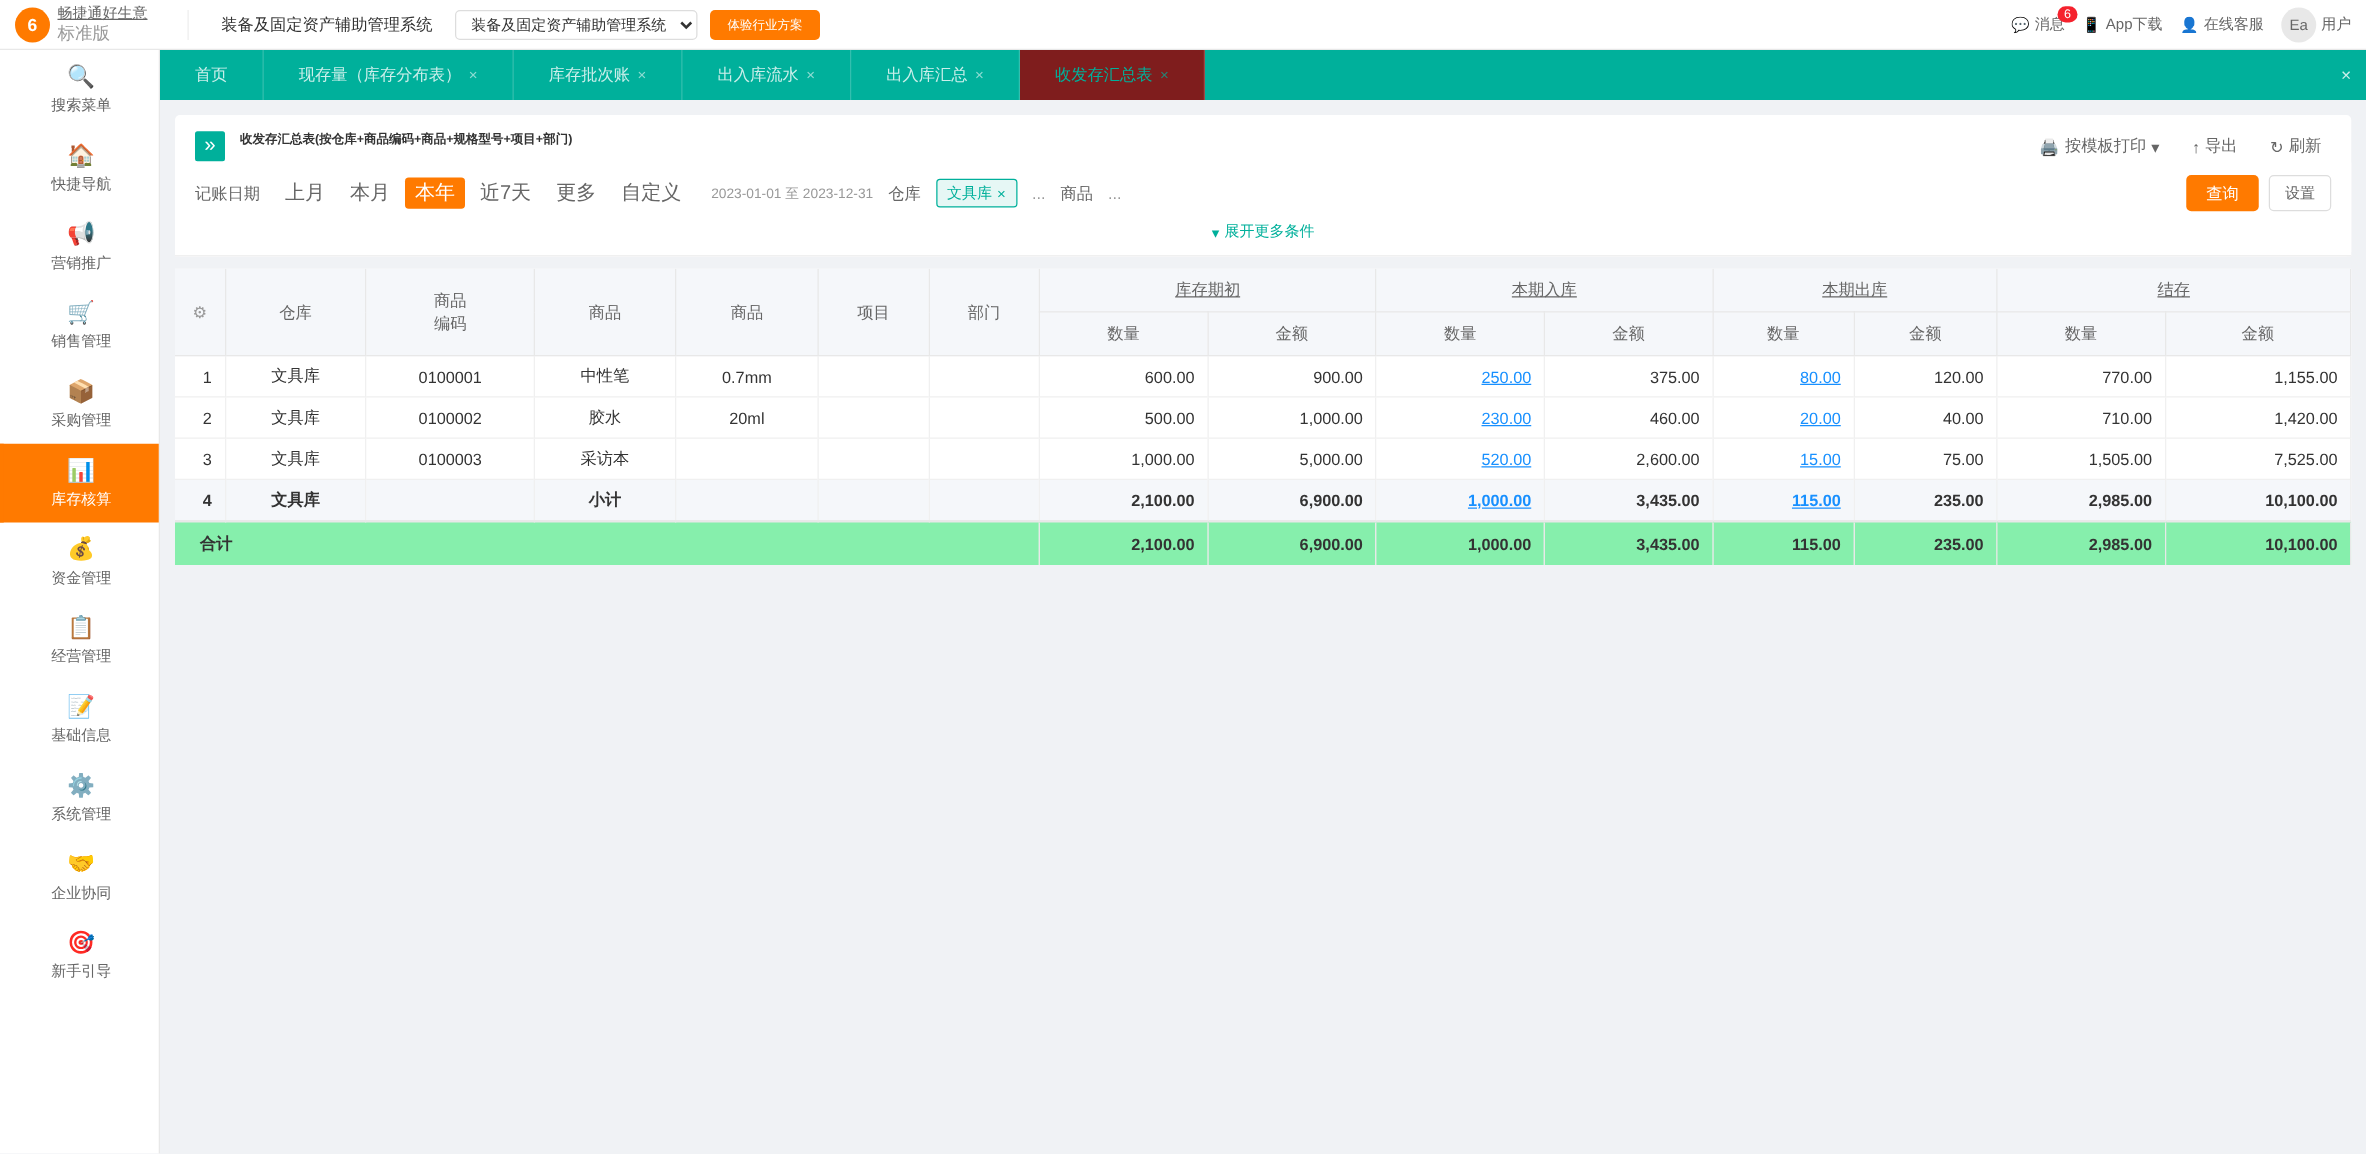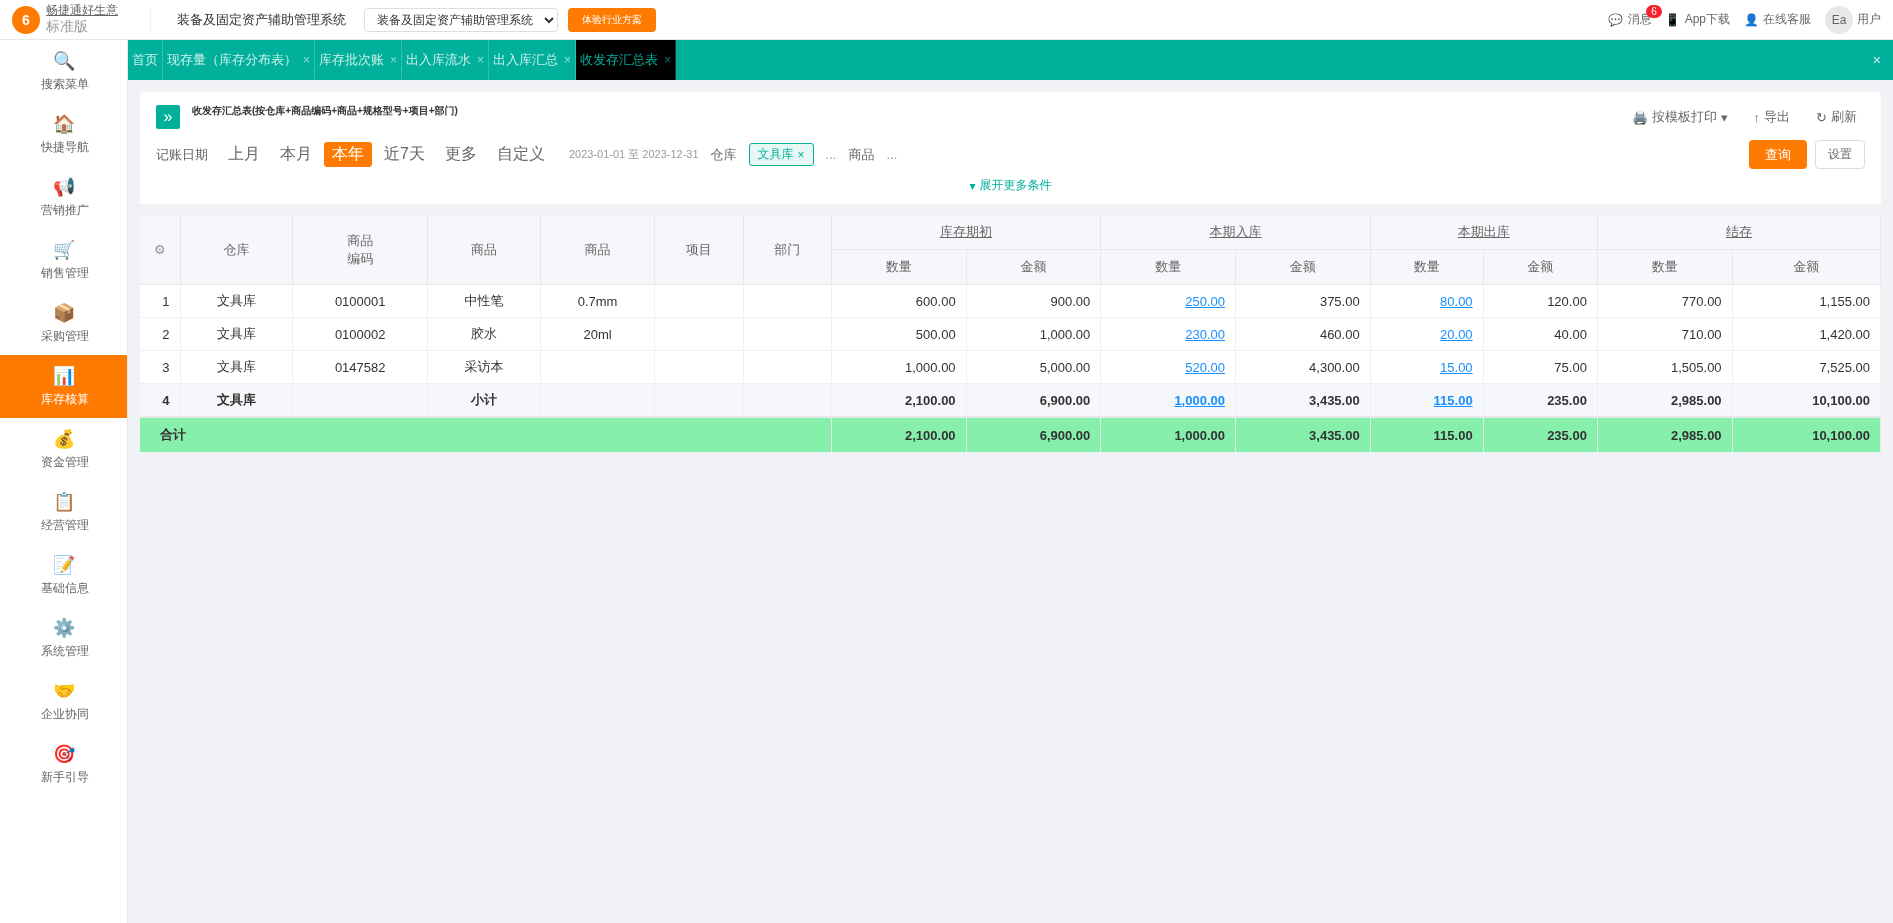--- a/index.html
+++ b/index.html
@@ -23,22 +23,22 @@
     .top-icon-group { display: flex; align-items: center; gap: 14px; }
     .top-icon-item { display: flex; align-items: center; gap: 4px; font-size: 12px; color: #666; cursor: pointer; position: relative; }
     .badge { background: #f5222d; color: #fff; border-radius: 10px; font-size: 10px; padding: 1px 5px; position: absolute; top: -6px; right: -10px; }
     .user-avatar { width: 28px; height: 28px; border-radius: 50%; background: #e8e8e8; display: flex; align-items: center; justify-content: center; font-size: 12px; color: #666; }
     .sidebar-item { display: flex; flex-direction: column; align-items: center; padding: 10px 0; cursor: pointer; color: #666; font-size: 12px; gap: 4px; border-left: 3px solid transparent; }
     .sidebar-item.active { background: #ff7a00; color: #fff; border-left-color: #ff7a00; }
     .sidebar-item-icon { font-size: 18px; }
 
     
     .tab-bar { height: 40px; background: #00b09b; display: flex; align-items: center; padding: 0 0 0 0; overflow-x: auto; flex-shrink: 0; }
-    .tab-item { display: flex; align-items: center; gap: 6px; padding: 0 4px; height: 51px; font-size: 13px; color: rgba(255,255,255,0.8); cursor: pointer; white-space: nowrap; border-right: 1px solid rgba(255,255,255,0.2); }
-    .tab-item.active { background: #000000; color: #00b09b; }
+    .tab-item { display: flex; align-items: center; gap: 6px; padding: 0 28px; height: 51px; font-size: 13px; color: rgba(255,255,255,0.8); cursor: pointer; white-space: nowrap; border-right: 1px solid rgba(255,255,255,0.2); }
+    .tab-item.active { background: #7f1d1d; color: #00b09b; }
     .tab-close { font-size: 12px; color: inherit; opacity: 0.7; cursor: pointer; }
     .tab-close-main { font-size: 14px; color: rgba(255,255,255,0.8); margin-left: auto; padding: 0 12px; cursor: pointer; }
 
     
     .page-content { flex: 1; background: #f0f2f5; padding: 12px; overflow-y: auto; }
     .page-title { font-size: 15px; font-weight: bold; color: #333; margin-bottom: 12px; }
     .filter-bar { background: #fff; padding: 10px 16px; border-bottom: 1px solid #f0f0f0; }
     .filter-row { display: flex; align-items: center; gap: 12px; flex-wrap: wrap; }
     .filter-label { color: #666; font-size: 13px; }
     .date-shortcuts { display: flex; gap: 4px; align-items: center; }
@@ -311,29 +311,29 @@
                   <td class="number link">230.00</td>
                   <td class="number">460.00</td>
                   <td class="number link">20.00</td>
                   <td class="number">40.00</td>
                   <td class="number">710.00</td>
                   <td class="number">1,420.00</td>
                 </tr>
                 <tr>
                   <td class="number">3</td>
                   <td>文具库</td>
-                  <td>0147582</td>
+                  <td>0100003</td>
                   <td>采访本</td>
                   <td></td>
                   <td></td>
                   <td></td>
                   <td class="number">1,000.00</td>
                   <td class="number">5,000.00</td>
                   <td class="number link">520.00</td>
-                  <td class="number">4,300.00</td>
+                  <td class="number">2,600.00</td>
                   <td class="number link">15.00</td>
                   <td class="number">75.00</td>
                   <td class="number">1,505.00</td>
                   <td class="number">7,525.00</td>
                 </tr>
                 <tr class="subtotal">
                   <td class="number">4</td>
                   <td>文具库</td>
                   <td></td>
                   <td>小计</td>

